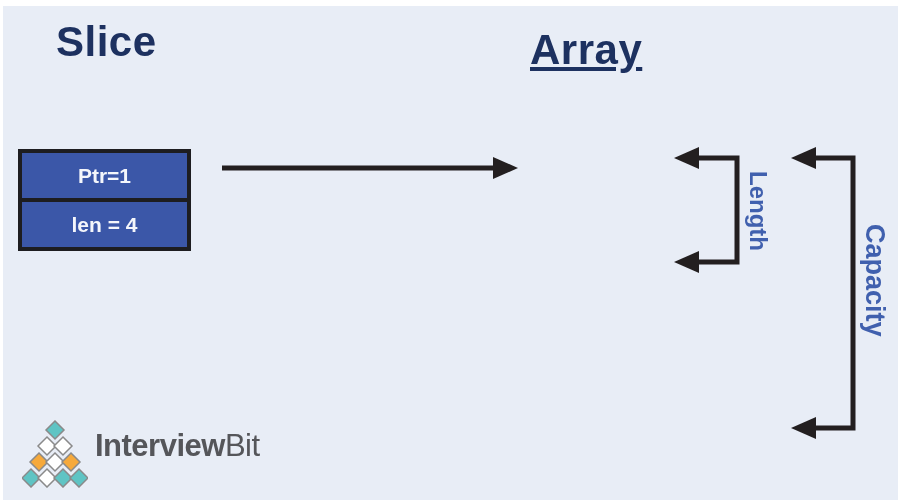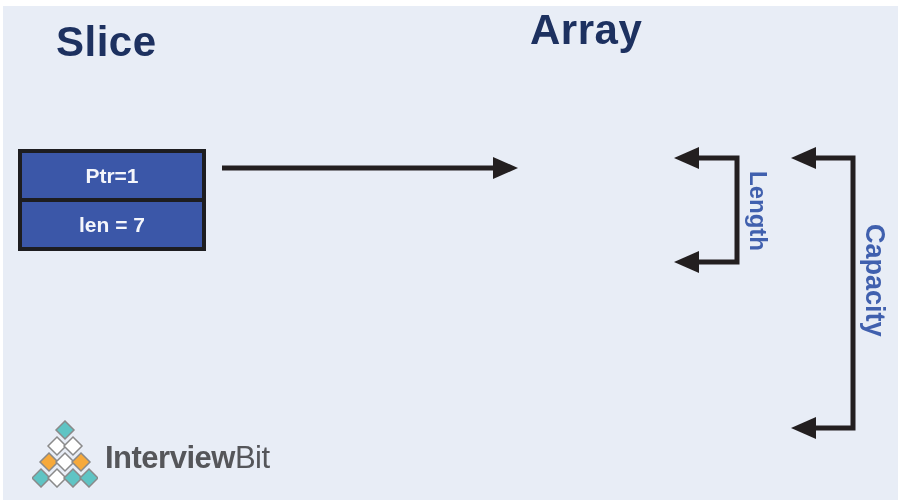--- a/index.html
+++ b/index.html
@@ -13,25 +13,25 @@
     font-family:"Liberation Sans","DejaVu Sans",sans-serif;
     overflow:hidden;
   }
   .title{
     position:absolute;margin:0;
     font-size:42px;font-weight:bold;
     color:var(--title-navy,#1d3160);
     letter-spacing:0.5px;
   }
   .title-slice{left:53px;top:12px;}
-  .title-array{left:527px;top:0;}
+  .title-array{left:527px;top:20px;text-decoration:underline;}
 
   
   .slice-box{
-    position:absolute;left:15px;top:143px;width:188px;
+    position:absolute;left:15px;top:143px;width:173px;
     border:4px solid var(--cell-border,#1d1d20);
     box-sizing:border-box;
   }
   .slice-row{
     height:45px;
     background:var(--cell-blue,#3b57a8);
     border-top:4px solid var(--cell-border,#1d1d20);
     display:flex;align-items:center;justify-content:center;
     color:var(--cell-text,#f4f6fb);
     font-size:21px;font-weight:bold;
@@ -63,21 +63,21 @@
     font-weight:bold;
   }
   .length-label{left:741px;top:165px;font-size:24px;}
   .capacity-label{left:856px;top:218px;font-size:27px;}
 
   .arrows{position:absolute;left:-3px;top:-6px;pointer-events:none;}
   .arrow-stroke{stroke:var(--arrow-black,#231f20);stroke-width:5;fill:none;}
   .arrow-head{fill:var(--arrow-black,#231f20);stroke:none;}
 
   
-  .logo{position:absolute;left:29px;top:414px;display:flex;align-items:center;}
+  .logo{position:absolute;left:19px;top:414px;display:flex;align-items:flex-start;}
   .logo-mark{width:66px;height:68px;}
   .d{stroke:var(--logo-outline,#8a8a8a);stroke-width:1.5;}
   .d-teal{fill:var(--logo-teal,#5fc4c4);}
   .d-orange{fill:var(--logo-orange,#f6a93b);}
   .d-white{fill:var(--logo-white,#ffffff);}
   .logo-text{
     margin-left:7px;margin-top:8px;
     font-size:31px;color:var(--logo-text-gray,#55565a);
     letter-spacing:-0.5px;white-space:nowrap;
   }
@@ -87,21 +87,21 @@
 </head>
 <body>
 
 <div class="canvas">
 
   <h1 class="title title-slice">Slice</h1>
   <h1 class="title title-array">Array</h1>
 
   <div class="slice-box">
     <div class="slice-row">Ptr=1</div>
-    <div class="slice-row">len = 7</div>
+    <div class="slice-row">len = 4</div>
   </div>
 
 
   <div class="vlabel length-label">Length</div>
   <div class="vlabel capacity-label">Capacity</div>
 
   <svg class="arrows" width="898" height="500" viewBox="0 0 898 500">
 
     <g>
       <line class="arrow-stroke" x1="222" y1="168" x2="497" y2="168"></line>

